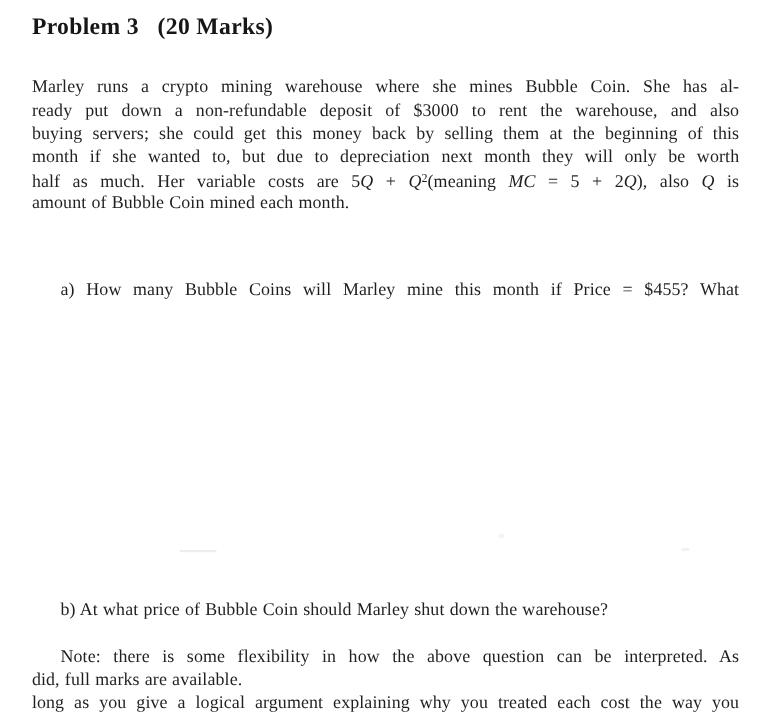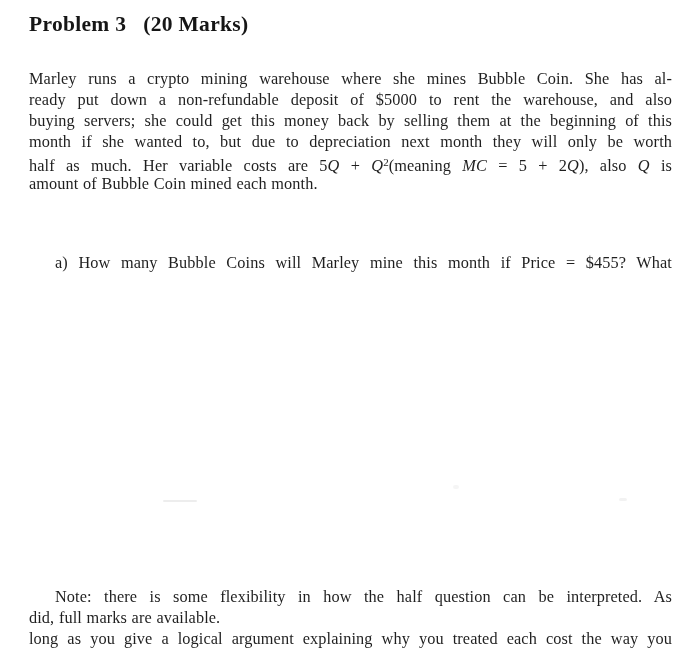--- a/index.html
+++ b/index.html
@@ -63,36 +63,39 @@
 </style>
 </head>
 <body>
 
 <div class="page">
 
   <h1 class="heading">Problem 3   (20 Marks)</h1>
 
   <div class="para" style="top: 59px; margin-top: 9px;">
     <div class="line j">Marley runs a crypto mining warehouse where she mines Bubble Coin. She has al-</div>
-    <div class="line j">ready put down a non-refundable deposit of $5000 to rent the warehouse, and also</div>
+    <div class="line j">ready put down a non-refundable deposit of $3000 to rent the warehouse, and also</div>
     <div class="line j">buying servers; she could get this money back by selling them at the beginning of this</div>
     <div class="line j">month if she wanted to, but due to depreciation next month they will only be worth</div>
     <div class="line j">
       <span>half as much. Her variable costs are 5</span><span class="m">Q</span><span> + </span><span class="m">Q</span><span class="sup">2</span><span>(meaning </span><span class="m">MC</span><span> = 5 + 2</span><span class="m">Q</span><span>), also </span><span class="m">Q</span><span> is</span>
     </div>
     <div class="line">amount of Bubble Coin mined each month.</div>
   </div>
 
   <div class="para" style="top: 252px;">
     <div class="line j indent">a) How many Bubble Coins will Marley mine this month if Price = $455? What</div>
   </div>
 
+  <div class="para" style="top: 543px;">
+    <div class="line indent">b) At what price of Bubble Coin should Marley shut down the warehouse?</div>
+  </div>
 
   <div class="para" style="top: 586px;">
-    <div class="line j indent">Note: there is some flexibility in how the half question can be interpreted. As</div>
+    <div class="line j indent">Note: there is some flexibility in how the above question can be interpreted. As</div>
     <div class="line">did, full marks are available.</div>
     <div class="line j">long as you give a logical argument explaining why you treated each cost the way you</div>
   </div>
 
   <div class="artifact" style="left:163px; top:500px; width:34px; height:2px; opacity:0.07;"></div>
   <div class="artifact" style="left:619px; top:498px; width:8px; height:3px; opacity:0.05;"></div>
   <div class="artifact" style="left:453px; top:485px; width:6px; height:4px; opacity:0.04;"></div>
 
 </div>
 

